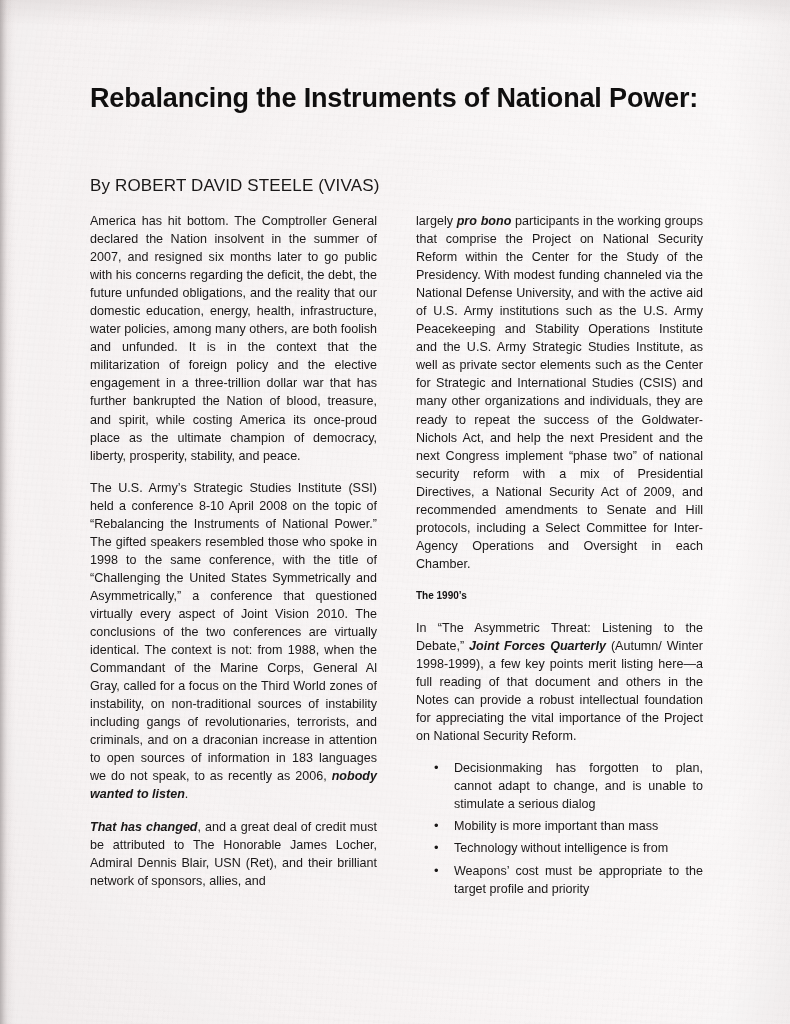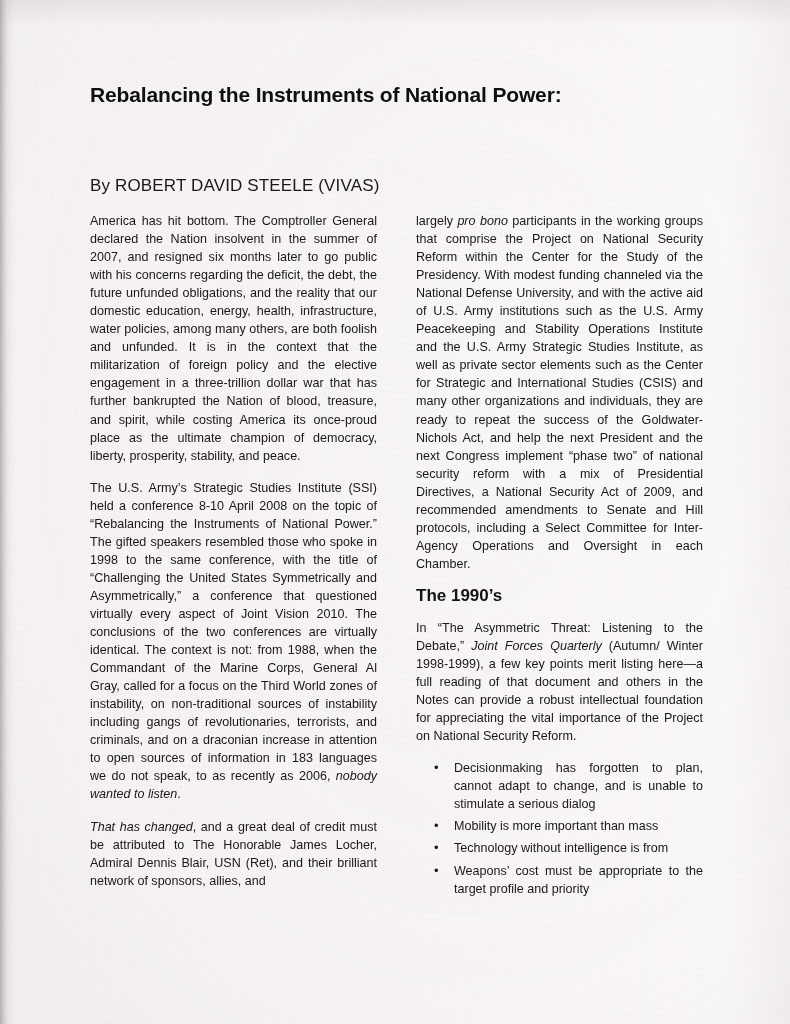--- a/index.html
+++ b/index.html
@@ -61,21 +61,21 @@
   }
 
   .masthead {
     position: absolute;
     left: 90px;
     top: 82px;
     width: 625px;
   }
   .doc-title {
     margin: 0;
-    font-size: 21px;
+    font-size: 27px;
     font-weight: bold;
     letter-spacing: -0.15px;
     line-height: 1.2;
     color: #100f0f;
   }
   .doc-subtitle {
     margin: 7px 0 0 0;
     font-size: 17.5px;
     font-weight: bold;
     font-style: italic;
@@ -108,25 +108,25 @@
     margin: 0 0 14px 0;
     font-size: 12.55px;
     line-height: 18.05px;
     text-align: justify;
     text-justify: inter-word;
     color: #191717;
     hyphens: none;
   }
   p.body:last-child { margin-bottom: 2px; }
 
-  .it { font-style: italic; }
+  .it { font-style: italic; font-weight: bold; }
 
   h2.section-head {
     margin: 8px 0 14px 0;
-    font-size: 17px;
+    font-size: 10px;
     font-weight: bold;
     line-height: 18px;
     color: #141212;
   }
 
   ul.bullets {
     margin: 4px 0 0 0;
     padding: 0;
     list-style: none;
   }

